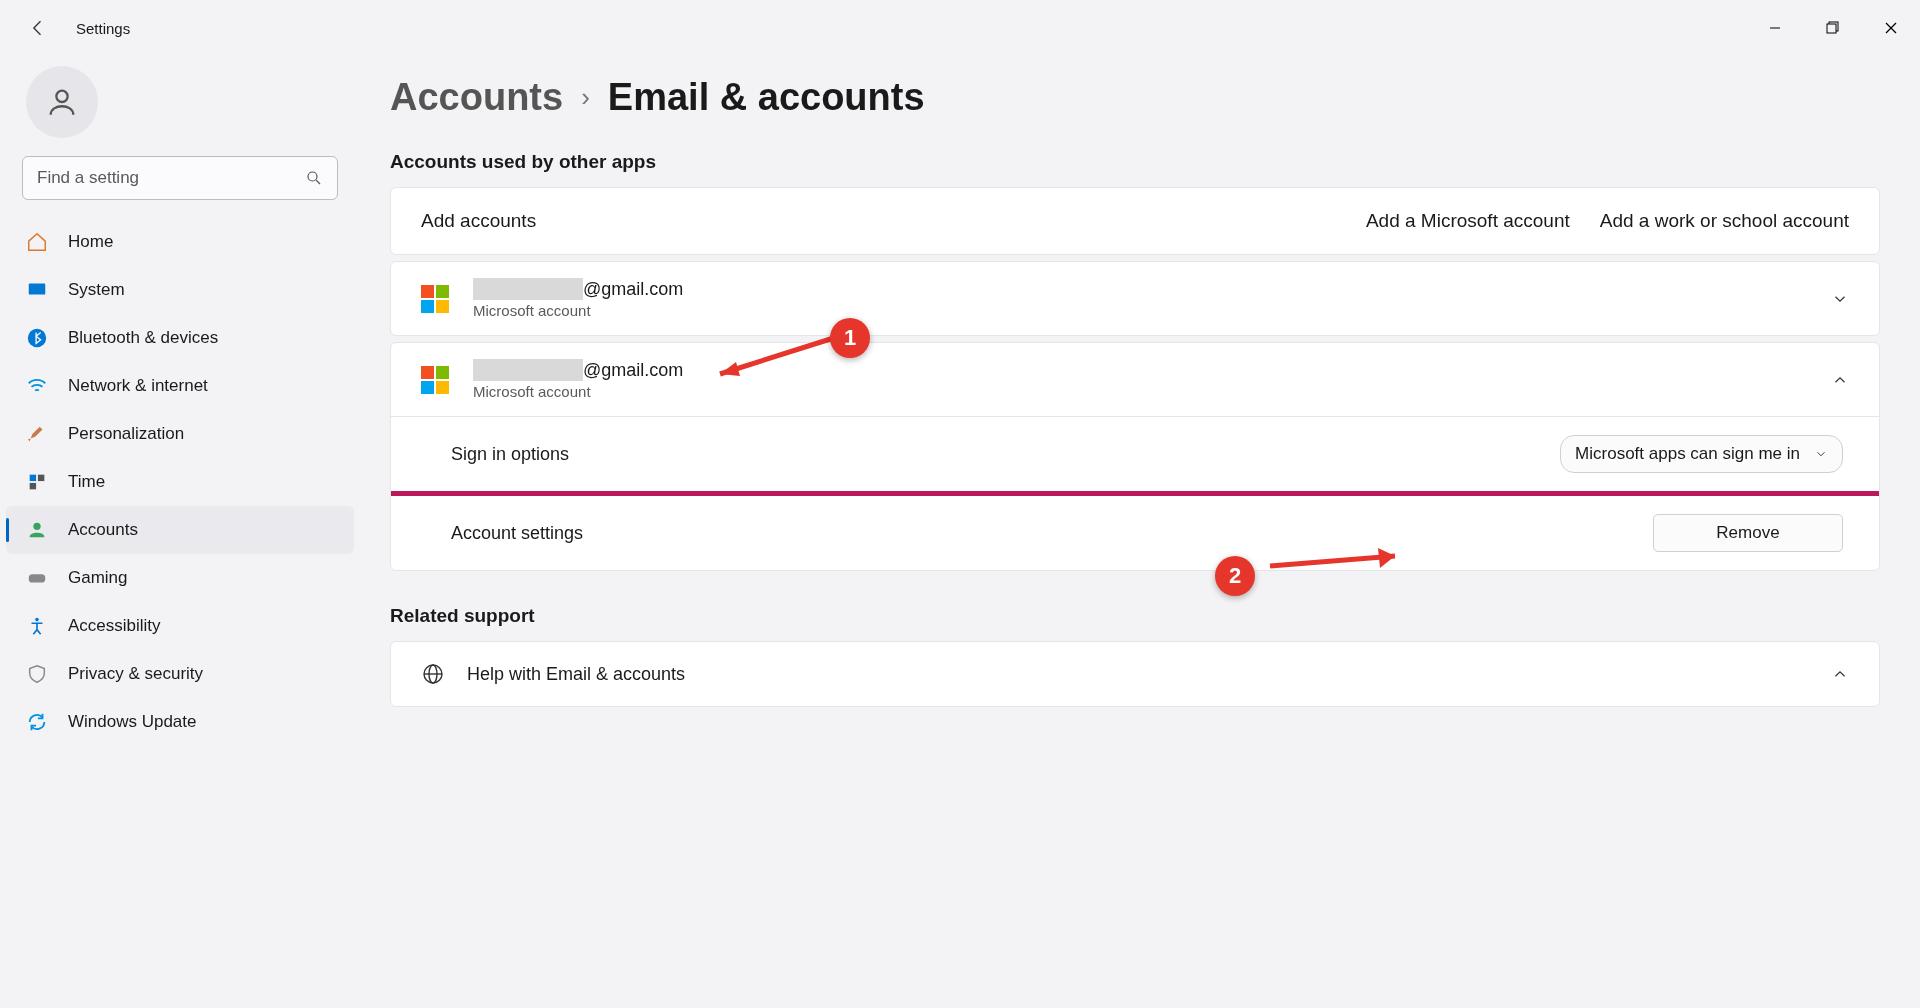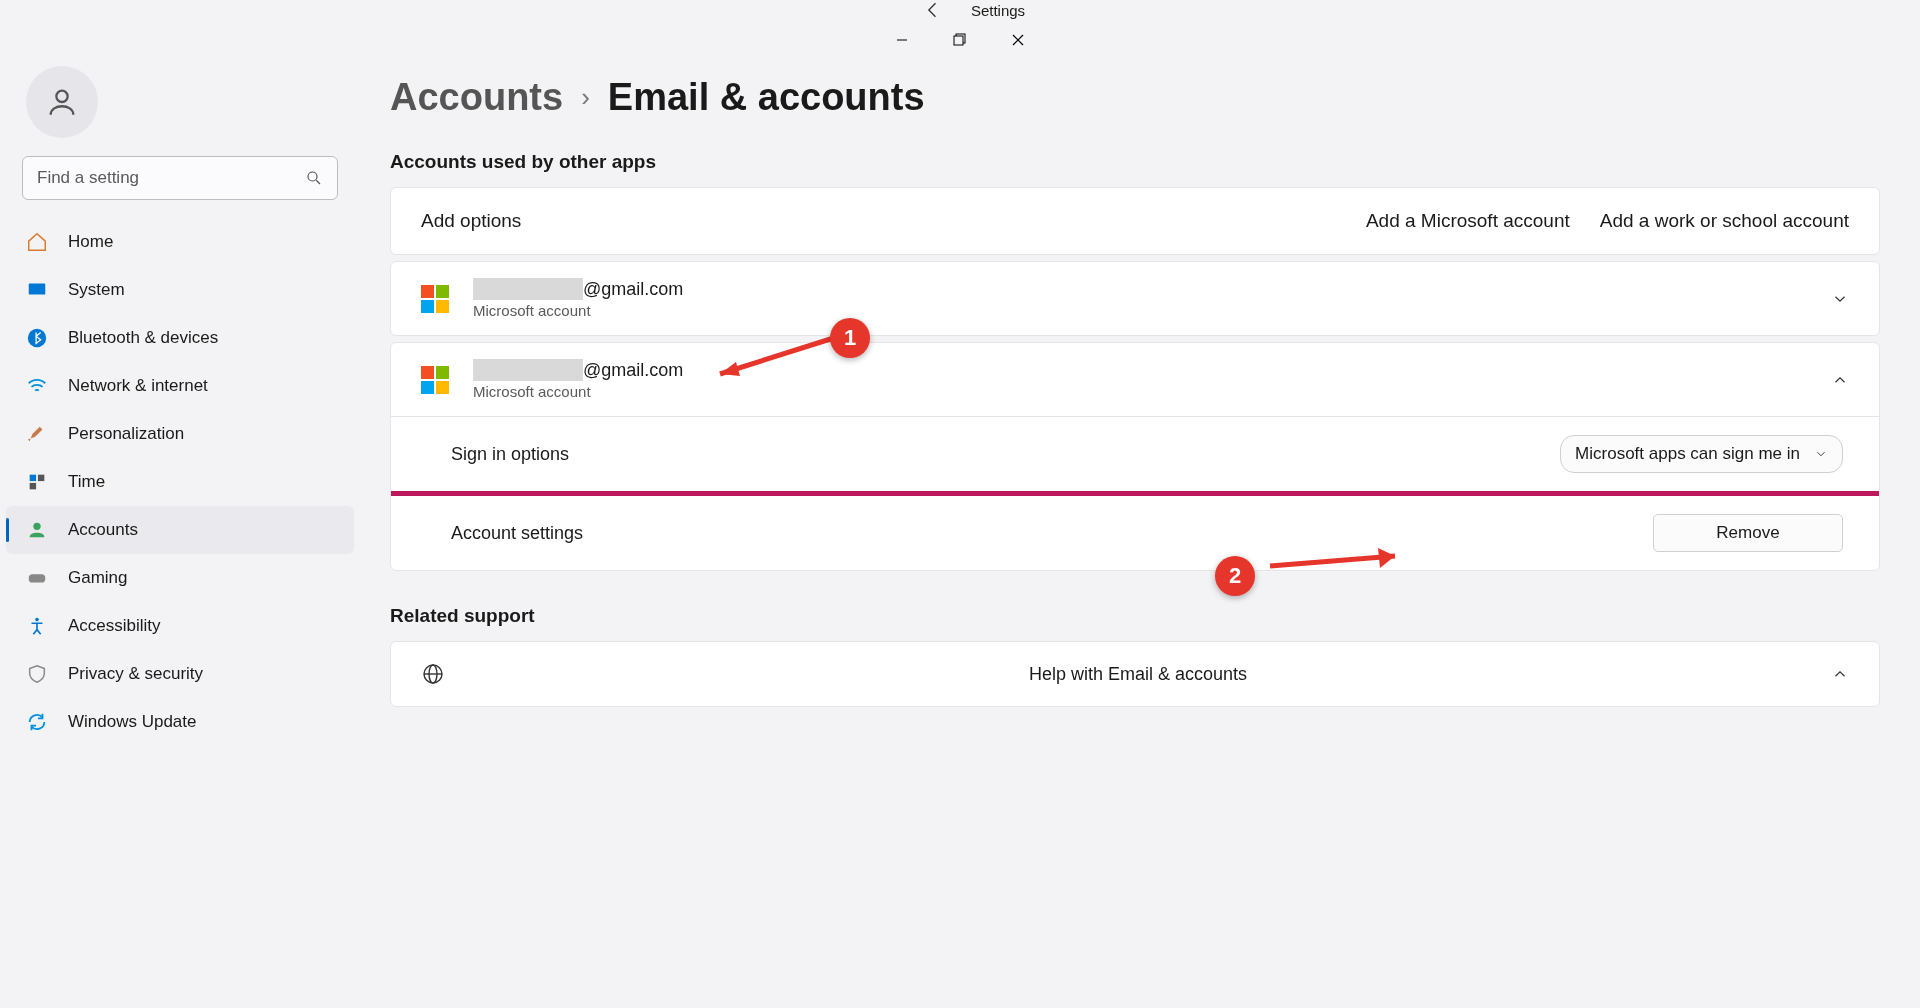--- a/index.html
+++ b/index.html
@@ -1,18 +1,18 @@
 <!DOCTYPE html>
 <html><head>
 <meta charset="utf-8">
 <style>
   * { box-sizing: border-box; margin: 0; padding: 0; font-family: "Segoe UI", -apple-system, sans-serif; }
   body { background: #f3f3f5; width: 1920px; height: 1008px; overflow: hidden; color: #1a1a1a; }
 
-  .titlebar { height: 56px; display: flex; align-items: center; justify-content: space-between; flex-direction: column; }
+  .titlebar { height: 56px; display: flex; align-items: center; justify-content: space-between; }
   .titlebar-left { display: flex; align-items: center; gap: 28px; padding-left: 28px; }
   .back-btn { width: 20px; height: 20px; display:flex; align-items:center; justify-content:center; }
   .app-title { font-size: 15px; color: #1a1a1a; }
   .win-controls { display: flex; gap: 0; padding-right: 0; }
   .win-btn { width: 58px; height: 40px; display: flex; align-items: center; justify-content: center; }
 
   .main-area { display: flex; height: calc(1008px - 56px); }
 
   .sidebar { width: 360px; flex-shrink: 0; padding: 10px 0 0 0; position:relative; }
   .user-block { display:flex; align-items:center; gap:18px; padding: 0 0 18px 26px; }
@@ -50,21 +50,21 @@
   .acct-type { font-size:15px; color:#5a5a5a; margin-top:2px; }
   .chev { width:18px; height:18px; }
 
   .sub-rows { border-top:1px solid #e5e5e8; }
   .sub-row { display:flex; align-items:center; padding:18px 36px 18px 60px; border-top:5px solid #be185d; }
   .sub-row:first-child{border-top:none;}
   .sub-label { flex:1; font-size:18px; }
   .dropdown { border:1px solid #d0d0d3; border-radius:14px; padding:8px 14px; font-size:17px; background:#fbfbfb; display:flex; align-items:center; gap:14px; }
   .btn { border:1px solid #d0d0d3; border-radius:5px; padding:8px 0; width:190px; text-align:center; font-size:17px; background:#fbfbfb; }
 
-  .support-row { display:flex; align-items:center; padding:20px 30px;text-align:center; }
+  .support-row { display:flex; align-items:center; gap:22px; padding:20px 30px; }
   .globe-icon { width:24px; height:24px; }
 
   
   .anno { position:absolute; pointer-events:none; }
   .anno-badge { width:40px; height:40px; border-radius:50%; background:#e6352b; color:#fff; font-size:22px; font-weight:600; display:flex; align-items:center; justify-content:center; box-shadow:0 2px 6px rgba(0,0,0,.3); }
   .anno-arrow { stroke:#e6352b; stroke-width:5; fill:none; }
   .anno-arrow-head { fill:#e6352b; }
 </style>
 </head>
 <body>
@@ -220,21 +220,21 @@
     <div class="breadcrumb">
       <span class="crumb-parent">Accounts</span>
       <span class="crumb-sep">›</span>
       <span class="crumb-current">Email &amp; accounts</span>
     </div>
 
     <div class="section-title">Accounts used by other apps</div>
 
     <div class="card">
       <div class="card-row add-row">
-        <div class="label">Add options</div>
+        <div class="label">Add accounts</div>
         <div class="add-links">
           <span class="add-link">Add a Microsoft account</span>
           <span class="add-link">Add a work or school account</span>
         </div>
       </div>
     </div>
 
     <div class="card">
       <div class="acct-row">
         <div class="ms-logo">

